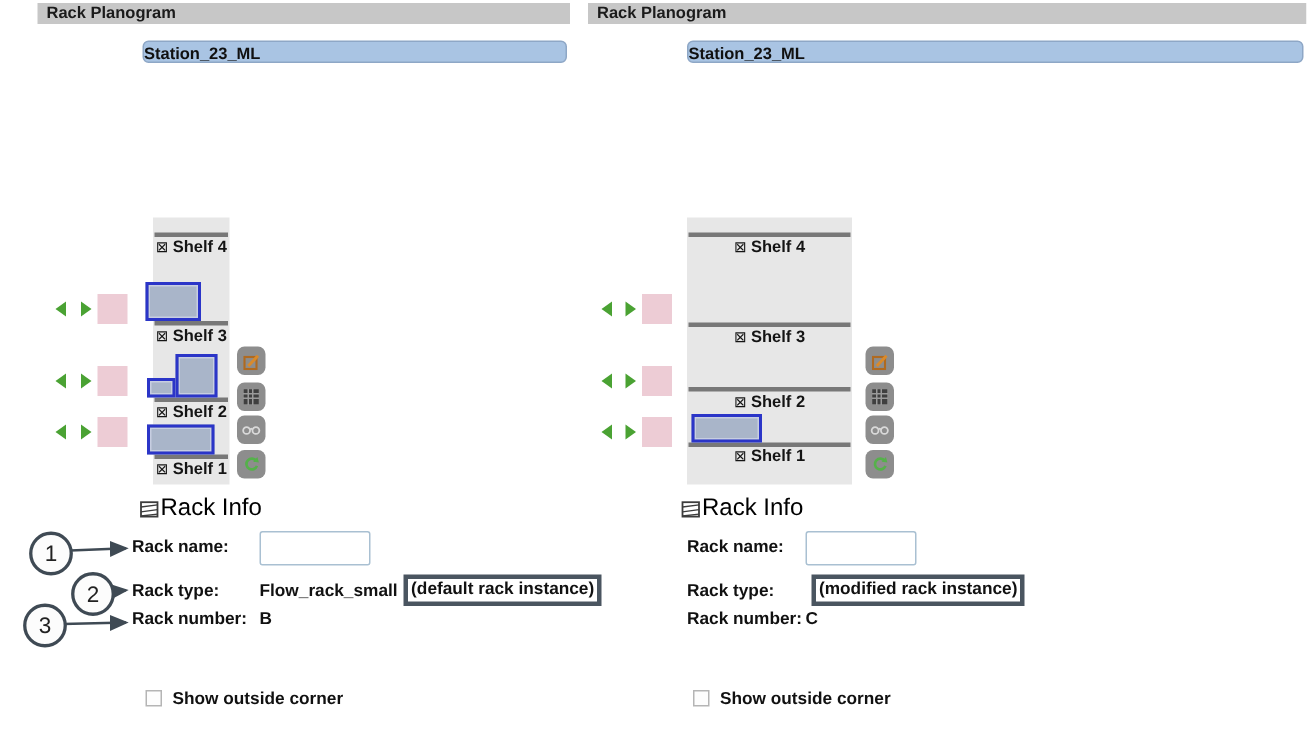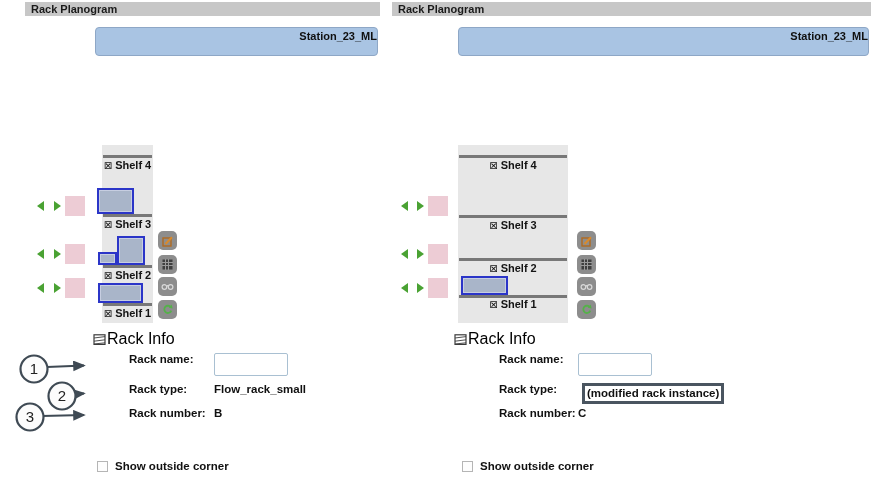--- a/index.html
+++ b/index.html
@@ -6,22 +6,22 @@
   body{
     width:871px;height:500px;background:#ffffff;position:relative;overflow:hidden;
     font-family:"Liberation Sans",sans-serif;color:#111;
   }
   .abs{position:absolute;}
   .titlebar{
     height:14px;background:#c7c7c7;color:#1b1b1b;font-size:11px;font-weight:700;
     line-height:14px;padding-left:6px;box-sizing:border-box;top:2px;
   }
   .station-btn{
-    height:29px;background:#a9c4e3;border:1px solid #8ea7c6;border-radius:4px;
-    font-size:11px;font-weight:700;color:#101010;text-align:right;line-height:16px;
+    height:15px;background:#a9c4e3;border:1px solid #8ea7c6;border-radius:4px;
+    font-size:11px;font-weight:700;color:#101010;text-align:left;line-height:16px;
     box-sizing:border-box;top:27px;cursor:pointer;
   }
   .rack-panel{background:#e7e7e7;top:145px;height:178px;}
   .shelf-line{position:absolute;left:1px;right:1px;height:3px;background:#787878;}
   .shelf-row{
     position:absolute;left:0;right:0;text-align:center;font-size:11px;font-weight:700;
     white-space:nowrap;color:#141414;cursor:default;
   }
   .shelf-icon{font-family:"DejaVu Sans",sans-serif;font-size:10px;font-weight:400;margin-right:3px;}
   .bin{
@@ -30,30 +30,30 @@
   }
   .pink-slot{width:20px;height:20px;background:#edccd5;}
   .tri{width:0;height:0;}
   .tri-left{border-top:5px solid transparent;border-bottom:5px solid transparent;border-right:7px solid #4aa233;}
   .tri-right{border-top:5px solid transparent;border-bottom:5px solid transparent;border-left:7px solid #4aa233;}
   .tool-btn{
     width:19px;height:19px;border-radius:5px;background:#8d8d8d;display:flex;
     align-items:center;justify-content:center;cursor:pointer;
   }
   .rackinfo-heading{font-size:16px;color:#000;display:flex;align-items:center;white-space:nowrap;}
-  .field-row{display:flex;font-size:11.5px;font-weight:700;white-space:nowrap;margin-left:41px;}
+  .field-row{display:flex;align-items:center;font-size:11.5px;font-weight:700;white-space:nowrap;}
   .f-label{display:inline-block;}
   .lbl-l{width:85px;}
   .lbl-r{width:79px;}
   .name-input{
     width:66px;height:21px;border:1px solid #a9c0d2;border-radius:2px;background:#fff;
     font-size:11.5px;padding:0 3px;outline:none;
   }
   .ann-box{border:3px solid #4a5560;padding:0 2px;margin-left:4px;line-height:15px;}
-  .cb-row{display:flex;align-items:center;gap:7px;font-size:11.5px;font-weight:700;}
+  .cb-row{display:flex;align-items:flex-start;gap:7px;font-size:11.5px;font-weight:700;}
   .cb-box{width:11px;height:11px;border:1px solid #b5b5b5;background:#fdfdfd;box-sizing:border-box;cursor:pointer;}
   svg{display:block;}
 </style>
 </head>
 <body>
 
 <div class="abs titlebar" style="left:25px;width:355px;">
   <span>Rack Planogram</span>
 </div>
 <div class="abs station-btn" style="left:95px;width:283px;">
@@ -139,20 +139,21 @@
   <span>Rack Info</span>
 </div>
 
 <div class="abs field-row" style="left:88px;top:353px;height:24px;">
   <span class="f-label lbl-l">Rack name:</span>
   <input class="name-input" type="text" value="" style="">
 </div>
 <div class="abs field-row" style="left:88px;top:383px;height:21px;">
   <span class="f-label lbl-l">Rack type:</span>
   <span>Flow_rack_small</span>
+  <span class="ann-box"><span>(default rack instance)</span></span>
 </div>
 <div class="abs field-row" style="left:88px;top:407px;">
   <span class="f-label lbl-l">Rack number:</span>
   <span>B</span>
 </div>
 
 <div class="abs cb-row" style="left:97px;top:460px;">
   <div class="cb-box"></div>
   <span>Show outside corner</span>
 </div>

